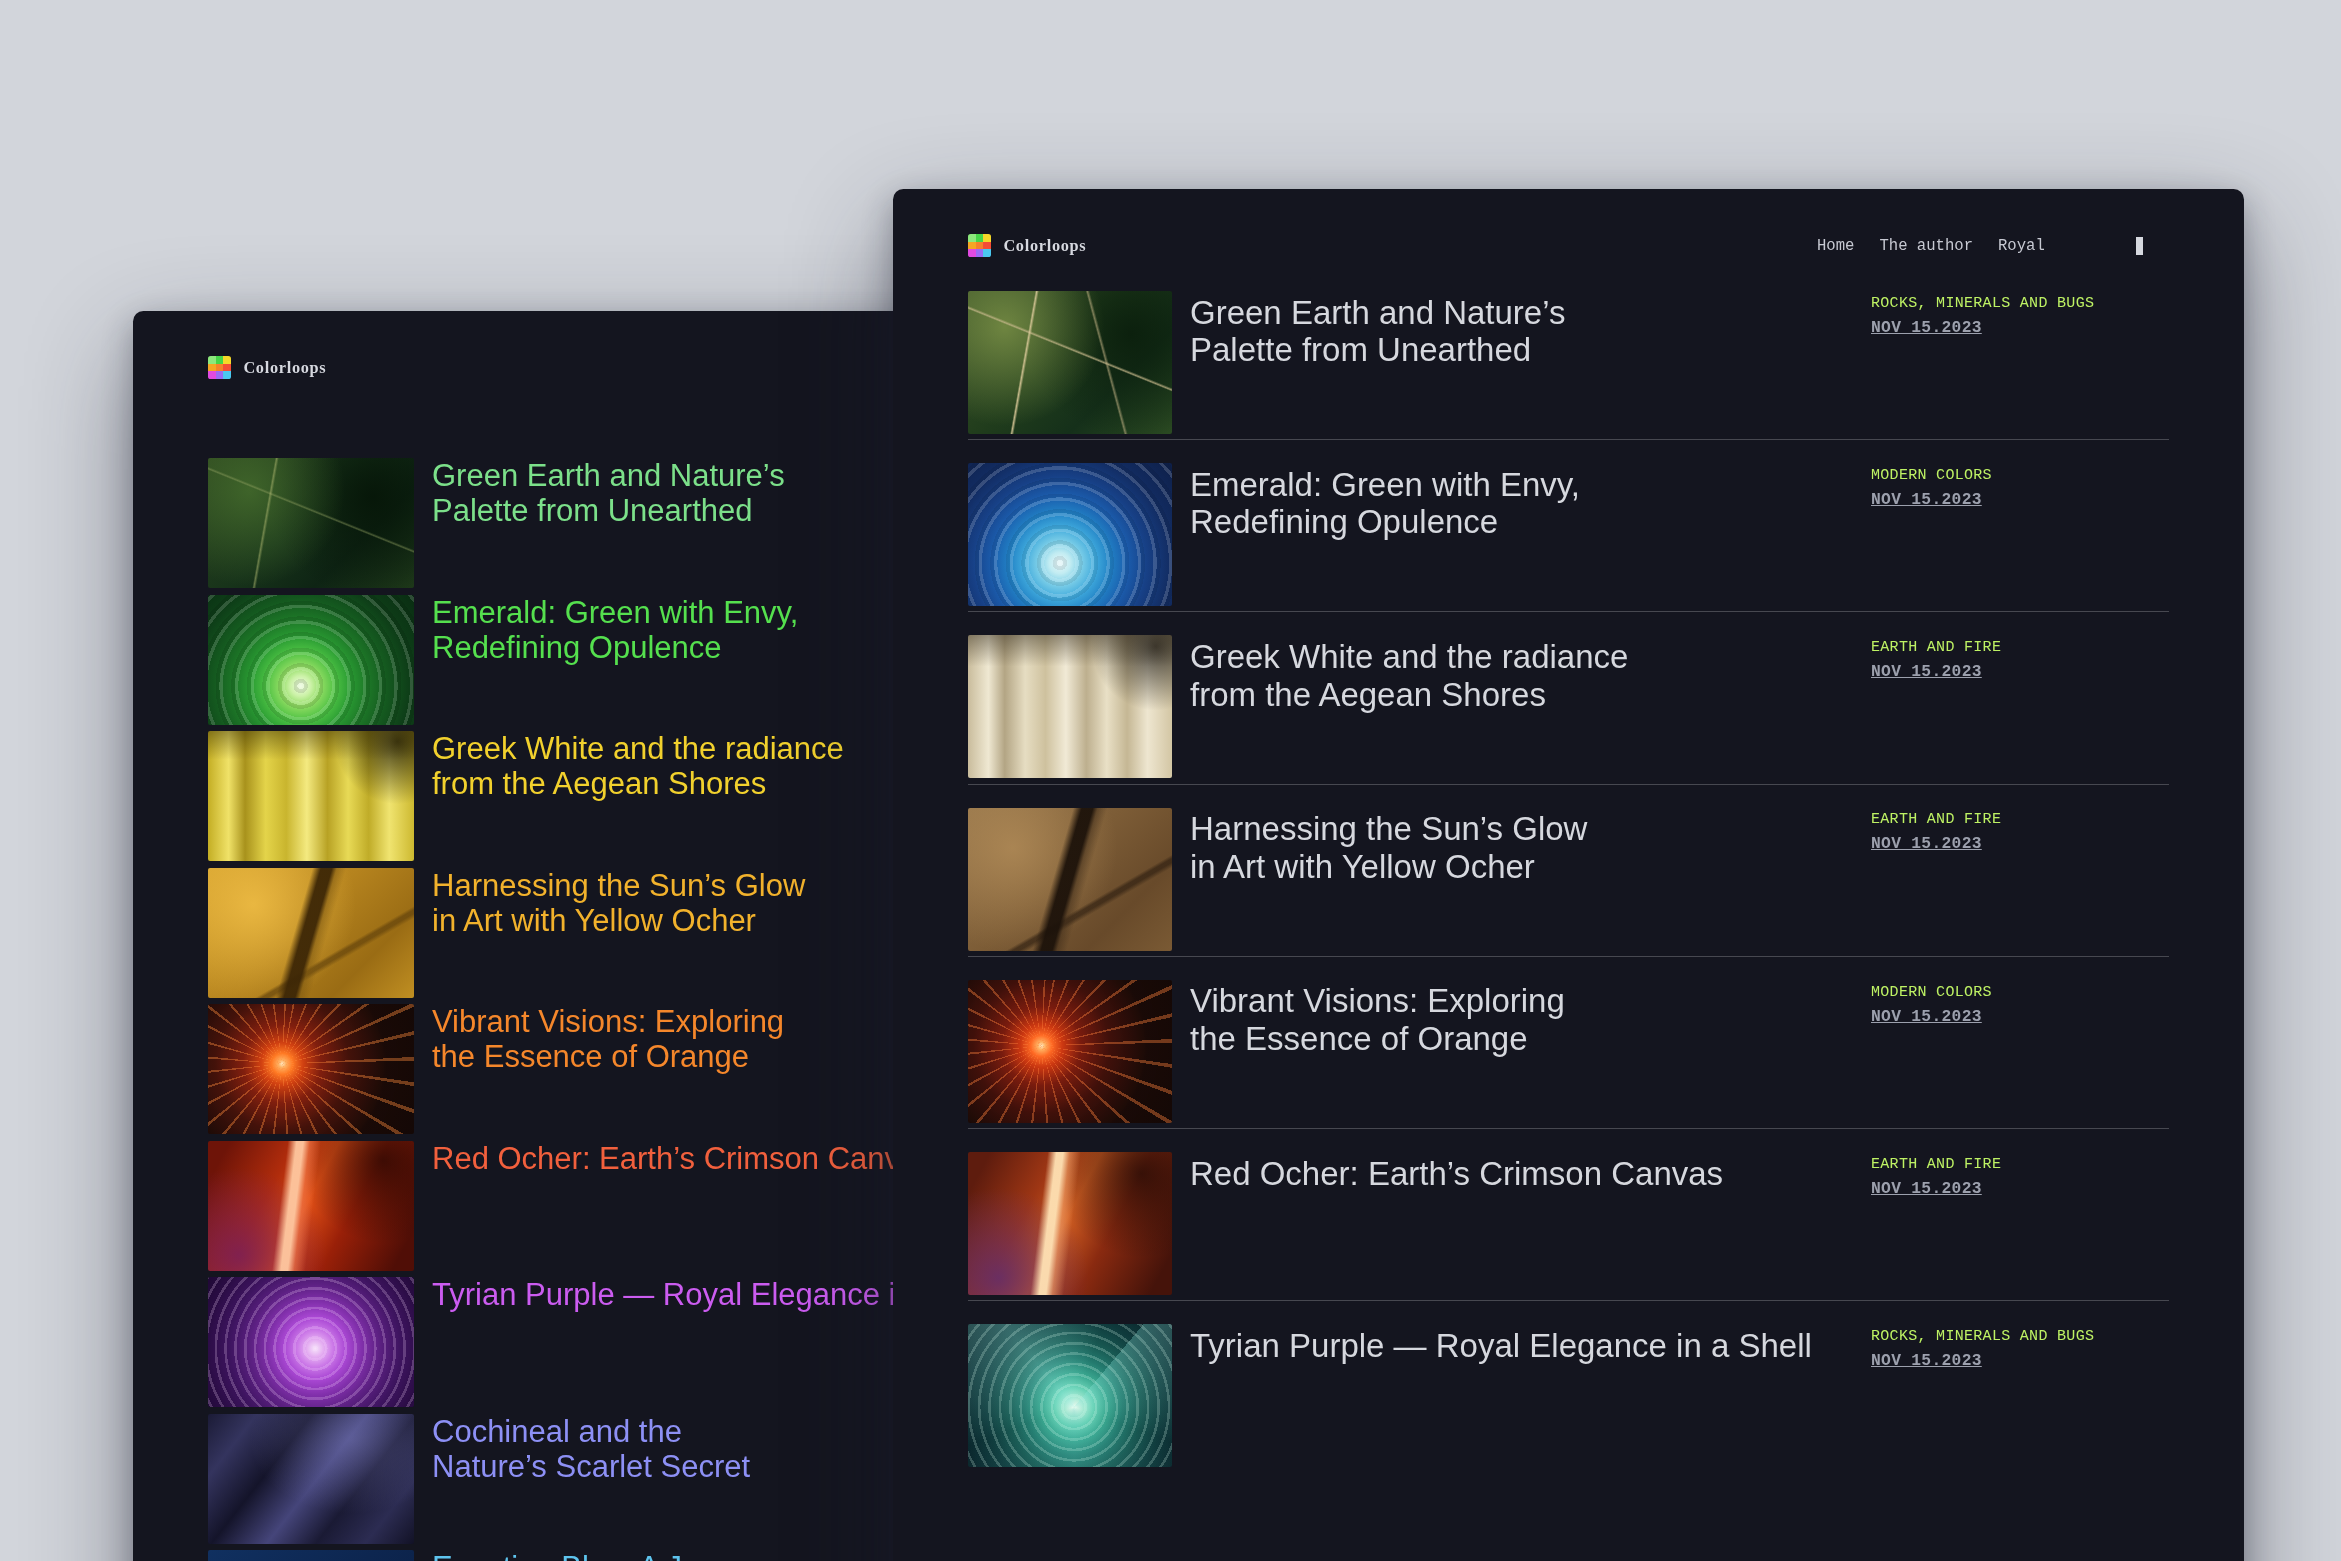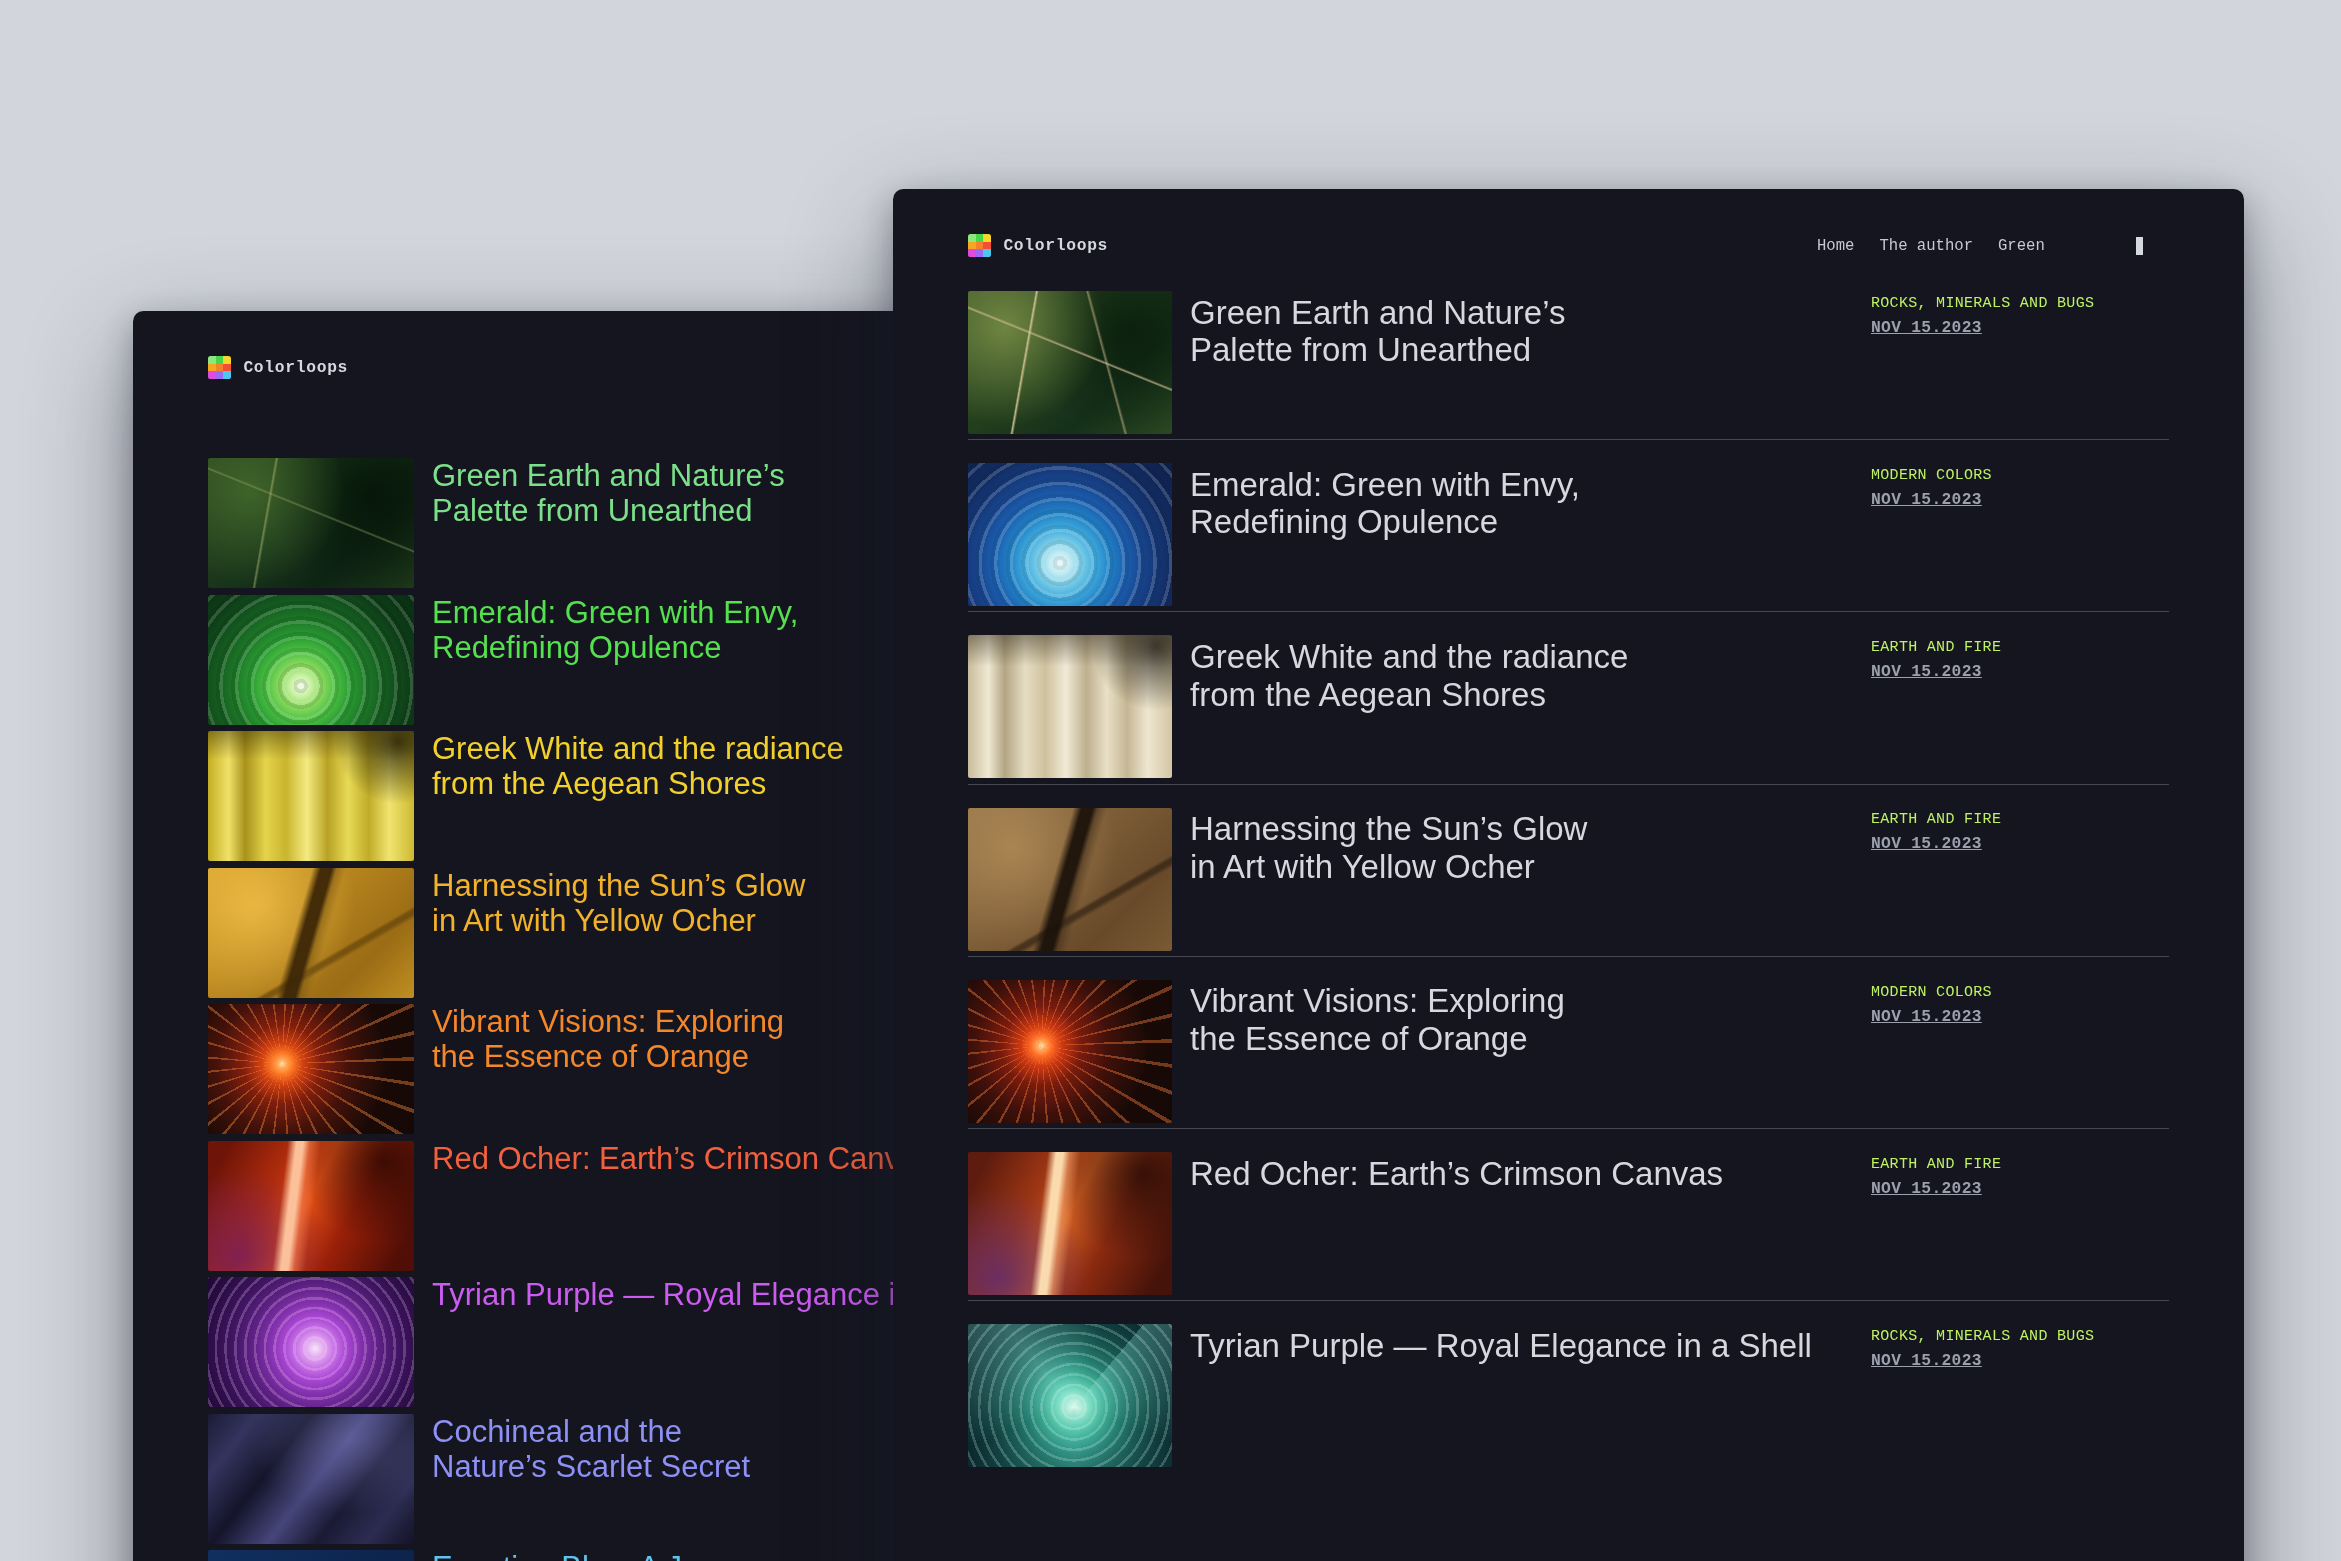--- a/index.html
+++ b/index.html
@@ -20,21 +20,21 @@
 
   
   .win-header{display:flex;align-items:center;justify-content:space-between;padding-top:45px;}
   .brand{display:flex;align-items:center;gap:12.4px;}
   .logo-grid{
     width:23px;height:23px;flex:none;
     display:grid;grid-template-columns:repeat(3,1fr);grid-template-rows:repeat(3,1fr);
     border-radius:2.6px;overflow:hidden;
   }
   .brand-name{
-    font-family:Liberation Mono, monospace;
+    font-family:Liberation Serif, serif;
     font-size:16.3px;font-weight:700;letter-spacing:0.7px;color:#d6d8df;
   }
   nav{display:flex;align-items:flex-start;gap:25px;
     font-family:"Liberation Mono", monospace;font-size:15.6px;color:#c7c9d2;}
   nav .nav-item{cursor:pointer;}
   .cursor-block{width:7.2px;height:18px;background:#d6d8df;margin-left:66px;margin-right:26px;}
 
   
   h1{
     margin:78px 0 0 0;font-size:62px;line-height:1.0;font-weight:400;
@@ -216,21 +216,21 @@
             <span style="background: rgb(245, 77, 54);"></span>
             <span style="background: rgb(225, 74, 224);"></span>
             <span style="background: rgb(154, 106, 245);"></span>
             <span style="background: rgb(74, 200, 240);"></span>
           </span>
         <span class="brand-name">Colorloops</span>
       </div>
       <nav>
         <span class="nav-item">Home</span>
         <span class="nav-item">The author</span>
-        <span class="nav-item">Green</span>
+        <span class="nav-item">Royal</span>
         <span class="cursor-block"></span>
       </nav>
     </div>
     <div id="front-posts">
         <div class="post">
     <div class="thumb th-terrain"></div>
     <div class="post-title">Green Earth and Nature’s
 Palette from Unearthed</div>
     <div class="post-meta">
       <div class="post-cat">ROCKS, MINERALS AND BUGS</div>

